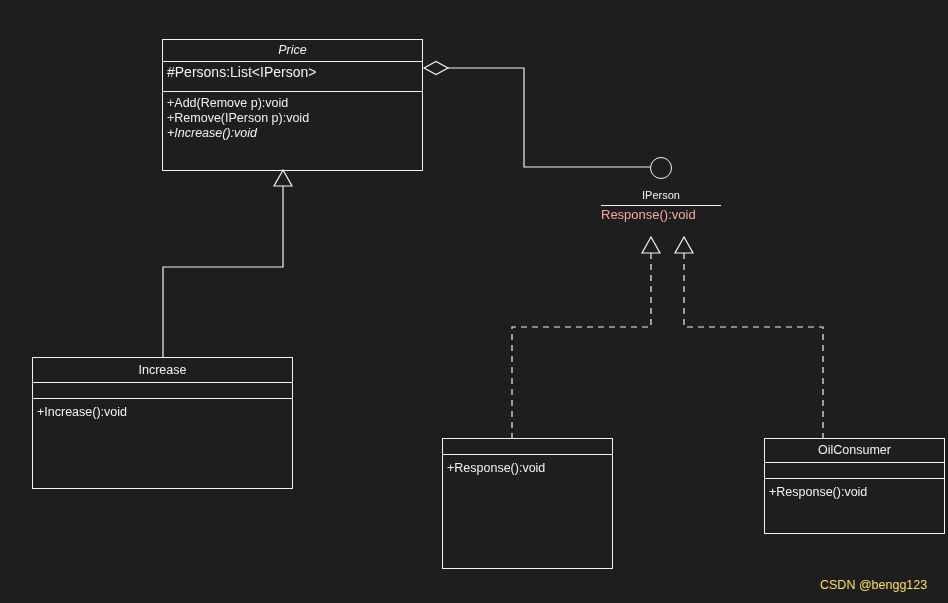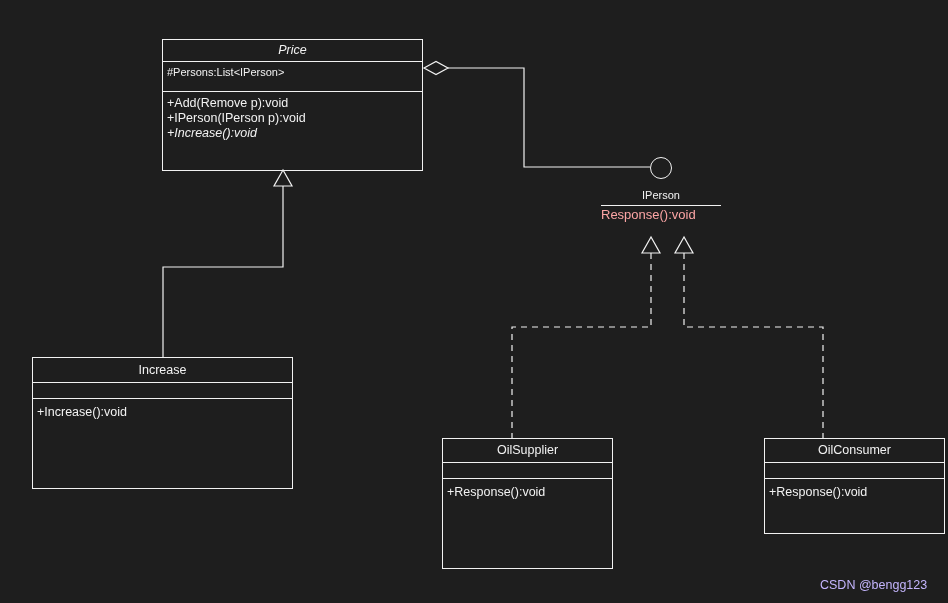--- a/index.html
+++ b/index.html
@@ -44,21 +44,21 @@
   }
   .cls-name.abstract {
     font-style: italic;
     font-weight: normal;
   }
   .cls-attrs {
     box-sizing: border-box;
     border-bottom: 1px solid #f2f2f2;
     padding: 3px 4px 3px 4px;
     color: #f2f2f2;
-    font-size: 11px;
+    font-size: 14px;
     line-height: 15px;
   }
   .cls-ops {
     box-sizing: border-box;
     padding: 4px 4px 3px 4px;
     color: #f2f2f2;
     font-size: 12.5px;
     line-height: 15px;
   }
   .member {
@@ -101,21 +101,21 @@
   .iface-op {
     position: absolute;
     color: #fca5a5;
     font-size: 13px;
     line-height: 15px;
     white-space: nowrap;
   }
 
   .watermark {
     position: absolute;
-    color: #c4b5fd;
+    color: #fde047;
     font-size: 12.5px;
     line-height: 15px;
     white-space: nowrap;
   }
 </style>
 </head>
 <body>
 
 <div id="canvas">
 
@@ -142,21 +142,21 @@
     </g>
   </svg>
 
   <div class="uml-class" id="box-price" style="left:162px; top:39px; width:261px; height:132px;">
     <div class="cls-name abstract">Price</div>
     <div class="cls-attrs" style="height:30px;">
       <div class="member">#Persons:List&lt;IPerson&gt;</div>
     </div>
     <div class="cls-ops">
       <div class="member">+Add(Remove p):void</div>
-      <div class="member">+IPerson(IPerson p):void</div>
+      <div class="member">+Remove(IPerson p):void</div>
       <div class="member italic">+Increase():void</div>
     </div>
   </div>
 
   <div id="iface-iperson">
     <div class="iface-circle" style="left:650px; top:157px;"></div>
     <div class="iface-name" style="left:601px; top:188px; width:120px;">IPerson</div>
     <div class="iface-rule" style="left:601px; top:205px; width:120px;"></div>
     <div class="iface-op" style="left:601px; top:207px; width:120px;">Response():void</div>
   </div>
@@ -165,21 +165,20 @@
     <div class="cls-name" style="height:25px; line-height:24px;">Increase</div>
     <div class="cls-attrs" style="height:16px; padding:0;">
       <div class="member empty"></div>
     </div>
     <div class="cls-ops" style="padding-top:6px;">
       <div class="member">+Increase():void</div>
     </div>
   </div>
 
   <div class="uml-class" id="box-oilsupplier" style="left:442px; top:438px; width:171px; height:131px;">
-    <div class="cls-name" style="height:24px; line-height:23px;">OilSupplier</div>
     <div class="cls-attrs" style="height:16px; padding:0;">
       <div class="member empty"></div>
     </div>
     <div class="cls-ops" style="padding-top:6px;">
       <div class="member">+Response():void</div>
     </div>
   </div>
 
   <div class="uml-class" id="box-oilconsumer" style="left:764px; top:438px; width:181px; height:96px;">
     <div class="cls-name" style="height:24px; line-height:23px;">OilConsumer</div>

